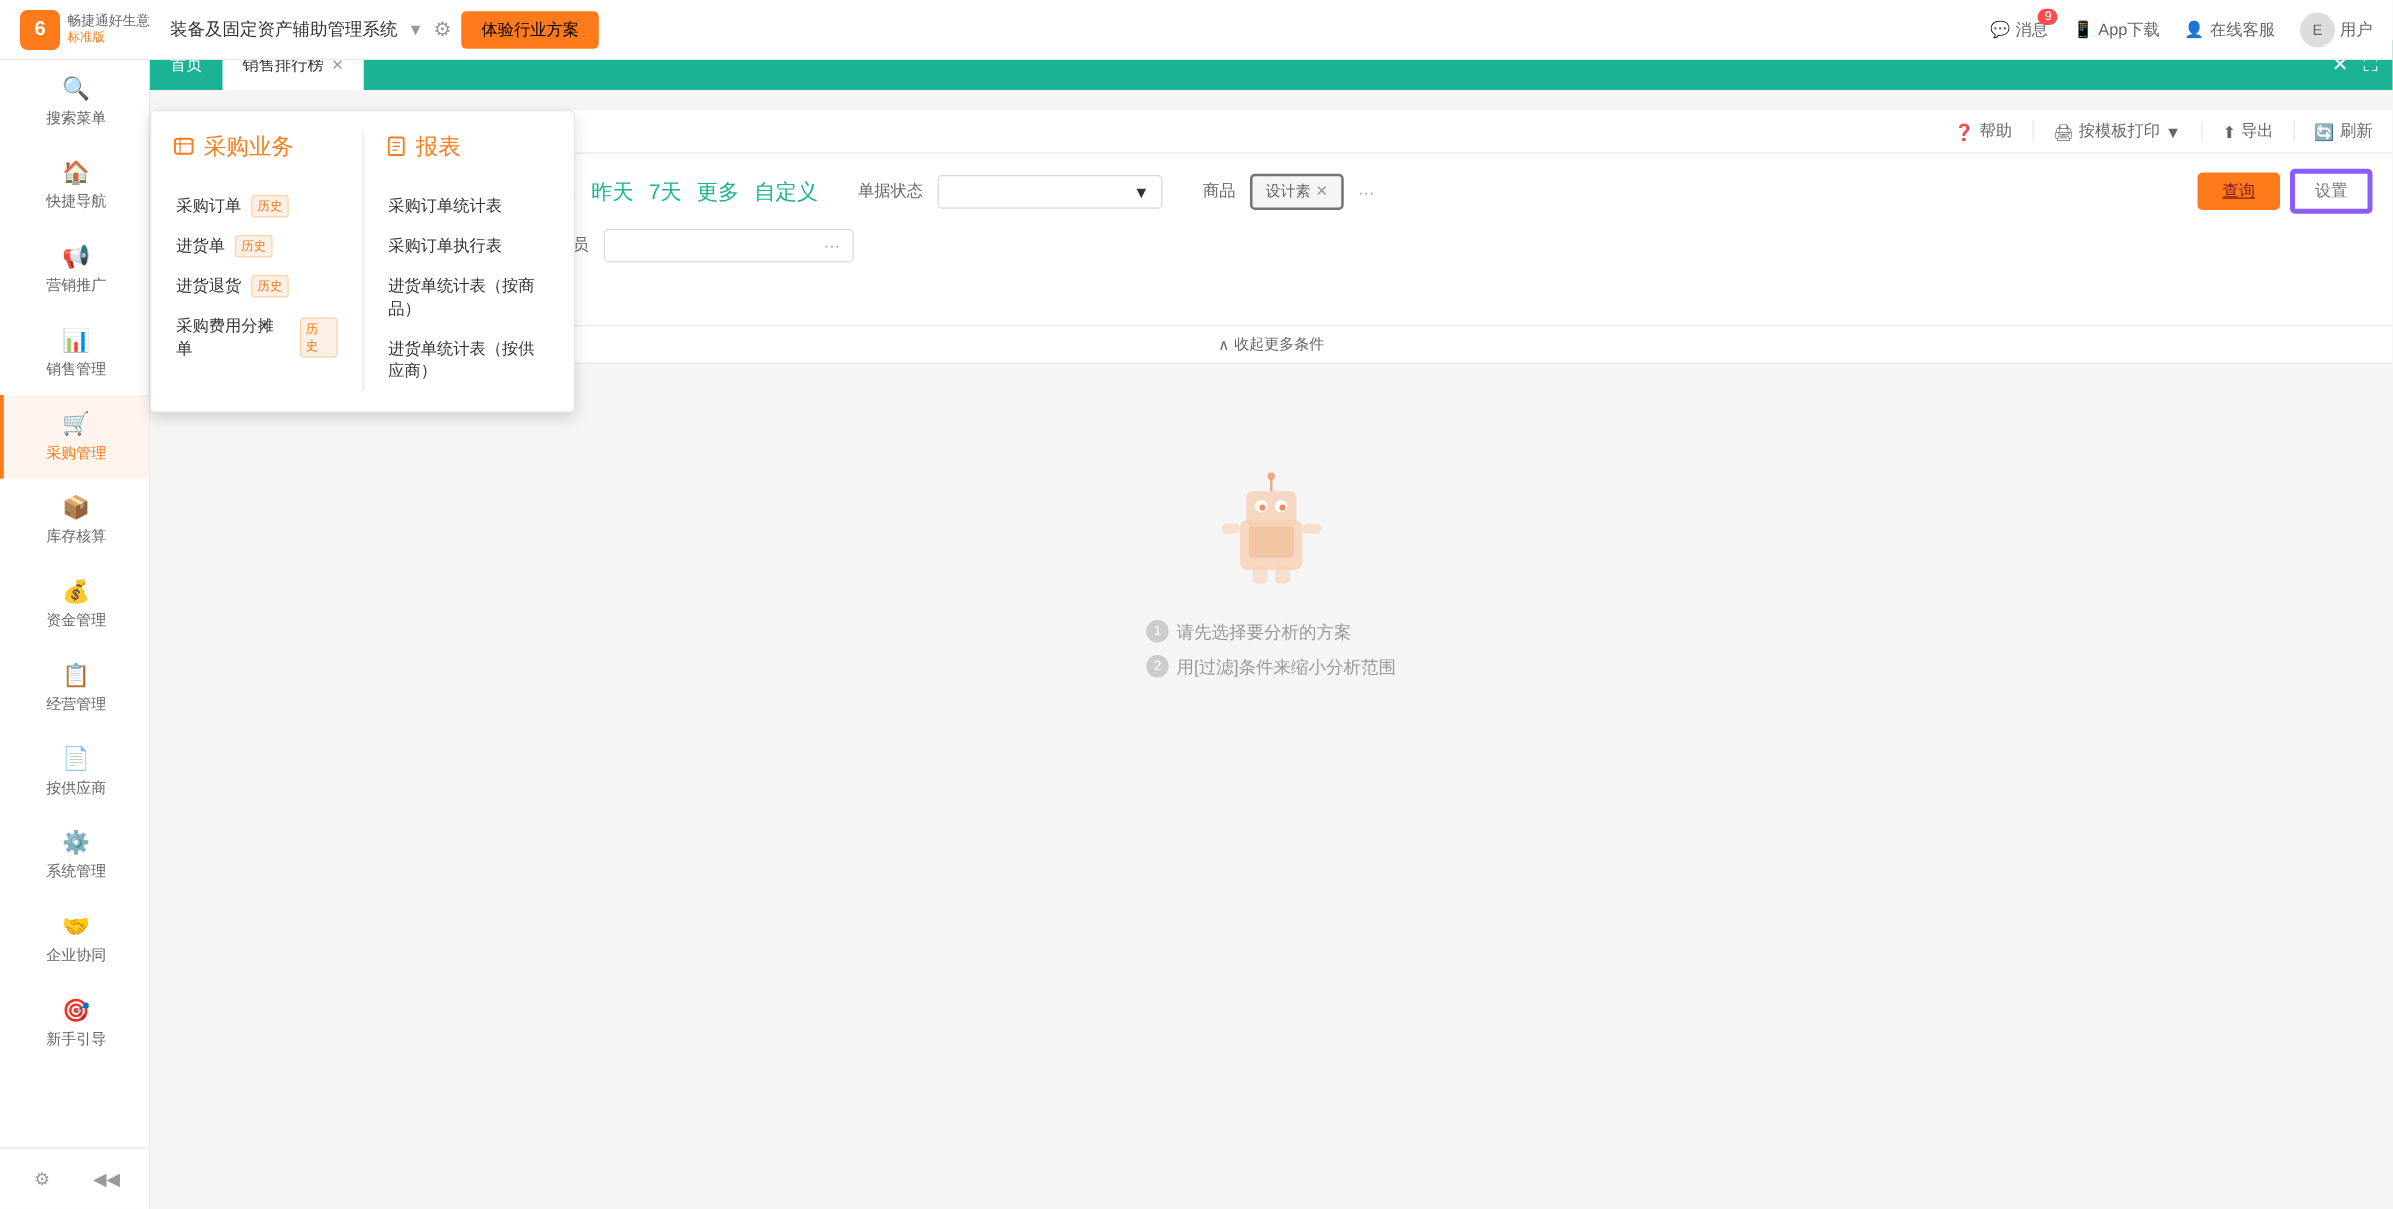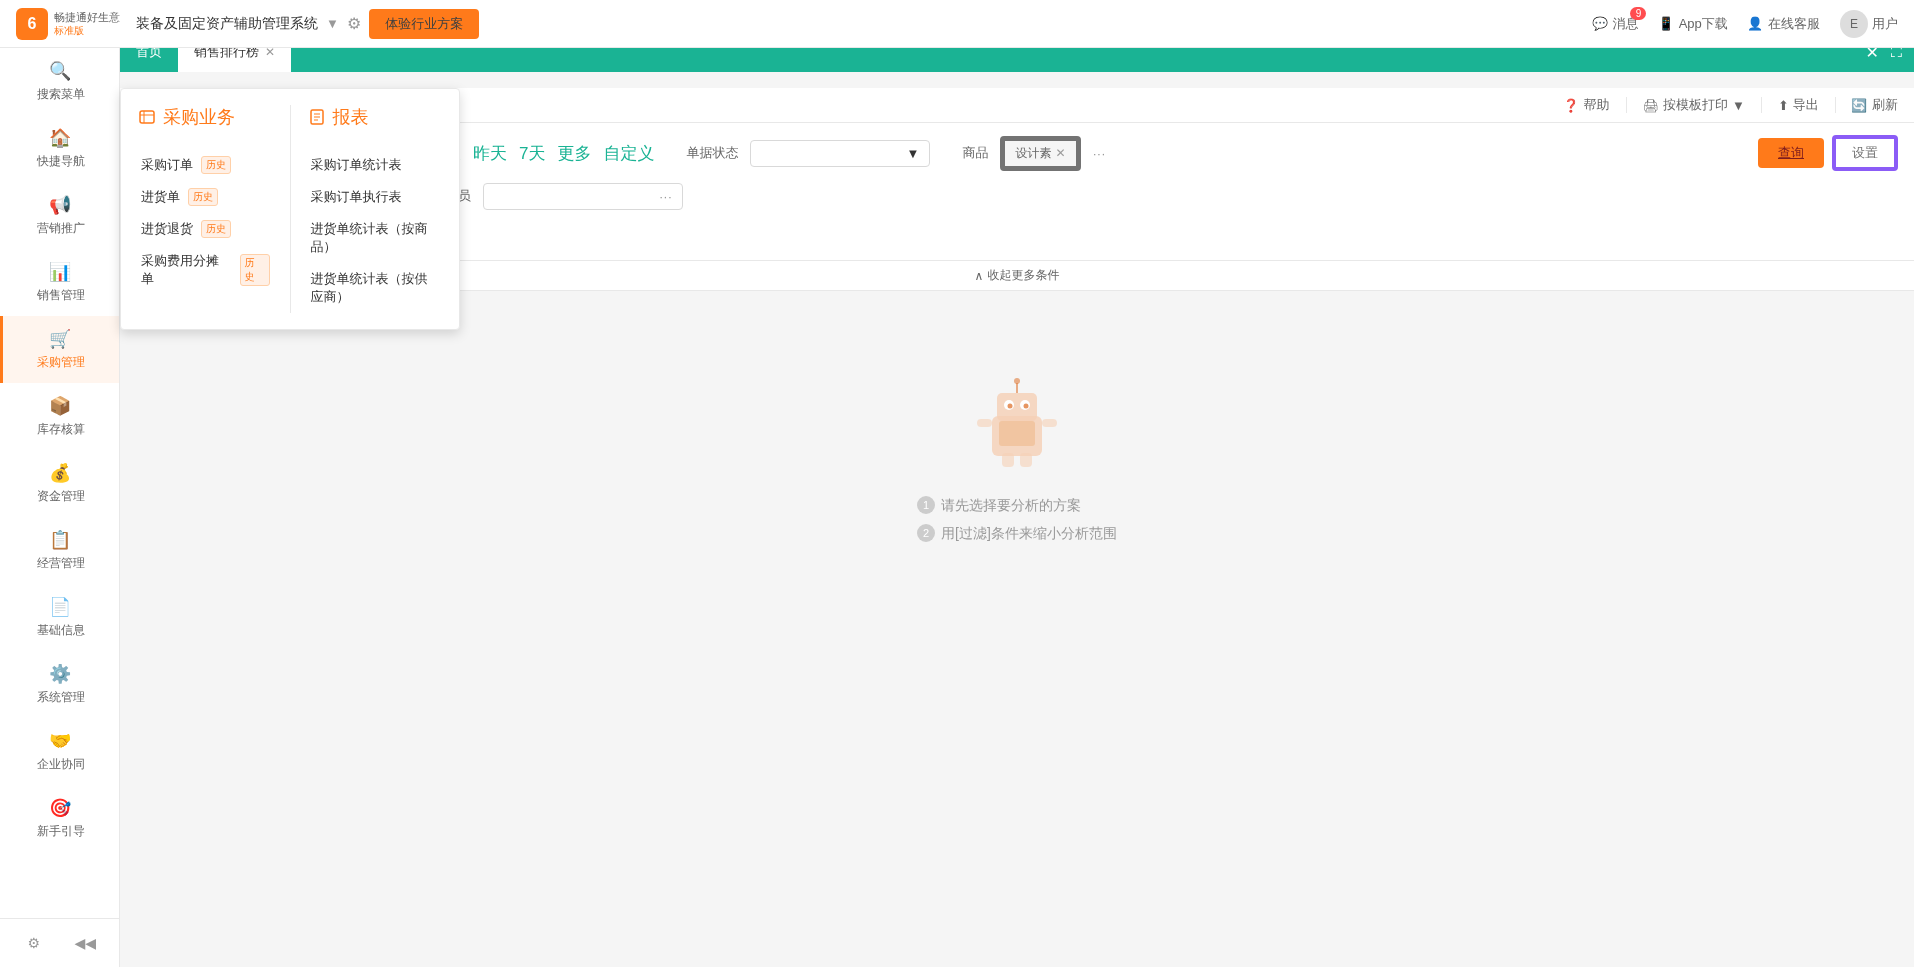--- a/index.html
+++ b/index.html
@@ -36,21 +36,21 @@
       flex: 1;
       display: flex;
       align-items: center;
       gap: 8px;
     }
     .system-name { font-size: 14px; color: #333; }
     .system-dropdown { color: #999; cursor: pointer; }
     .gear-btn { color: #999; cursor: pointer; font-size: 16px; }
     .industry-btn {
       background: #ff7a1a;
-      color: #404040;
+      color: #000000;
       border: none;
       padding: 6px 16px;
       border-radius: 4px;
       cursor: pointer;
       font-size: 13px;
     }
     .top-bar-right {
       display: flex;
       align-items: center;
       gap: 20px;
@@ -206,21 +206,21 @@
     .filter-date-input {
       border: 1px solid #d9d9d9;
       border-radius: 4px;
       padding: 5px 10px;
       font-size: 13px;
       color: #333;
       width: 110px;
     }
     .filter-tag {
       background: #f5f5f5;
-      border: 5px solid #737373;
+      border: 2px solid #737373;
       border-radius: 4px;
       padding: 4px 10px;
       font-size: 12px;
       color: #666;
       display: flex;
       align-items: center;
       gap: 4px;
     }
     .filter-tag .remove { cursor: pointer; color: #999; }
     .filter-select {
@@ -450,21 +450,21 @@
   <div class="sidebar-item">
     <span class="icon">💰</span>
     <span>资金管理</span>
   </div>
   <div class="sidebar-item">
     <span class="icon">📋</span>
     <span>经营管理</span>
   </div>
   <div class="sidebar-item">
     <span class="icon">📄</span>
-    <span>基础信息</span>
+    <span>按供应商</span>
   </div>
   <div class="sidebar-item">
     <span class="icon">⚙️</span>
     <span>系统管理</span>
   </div>
   <div class="sidebar-item">
     <span class="icon">🤝</span>
     <span>企业协同</span>
   </div>
   <div class="sidebar-item">

